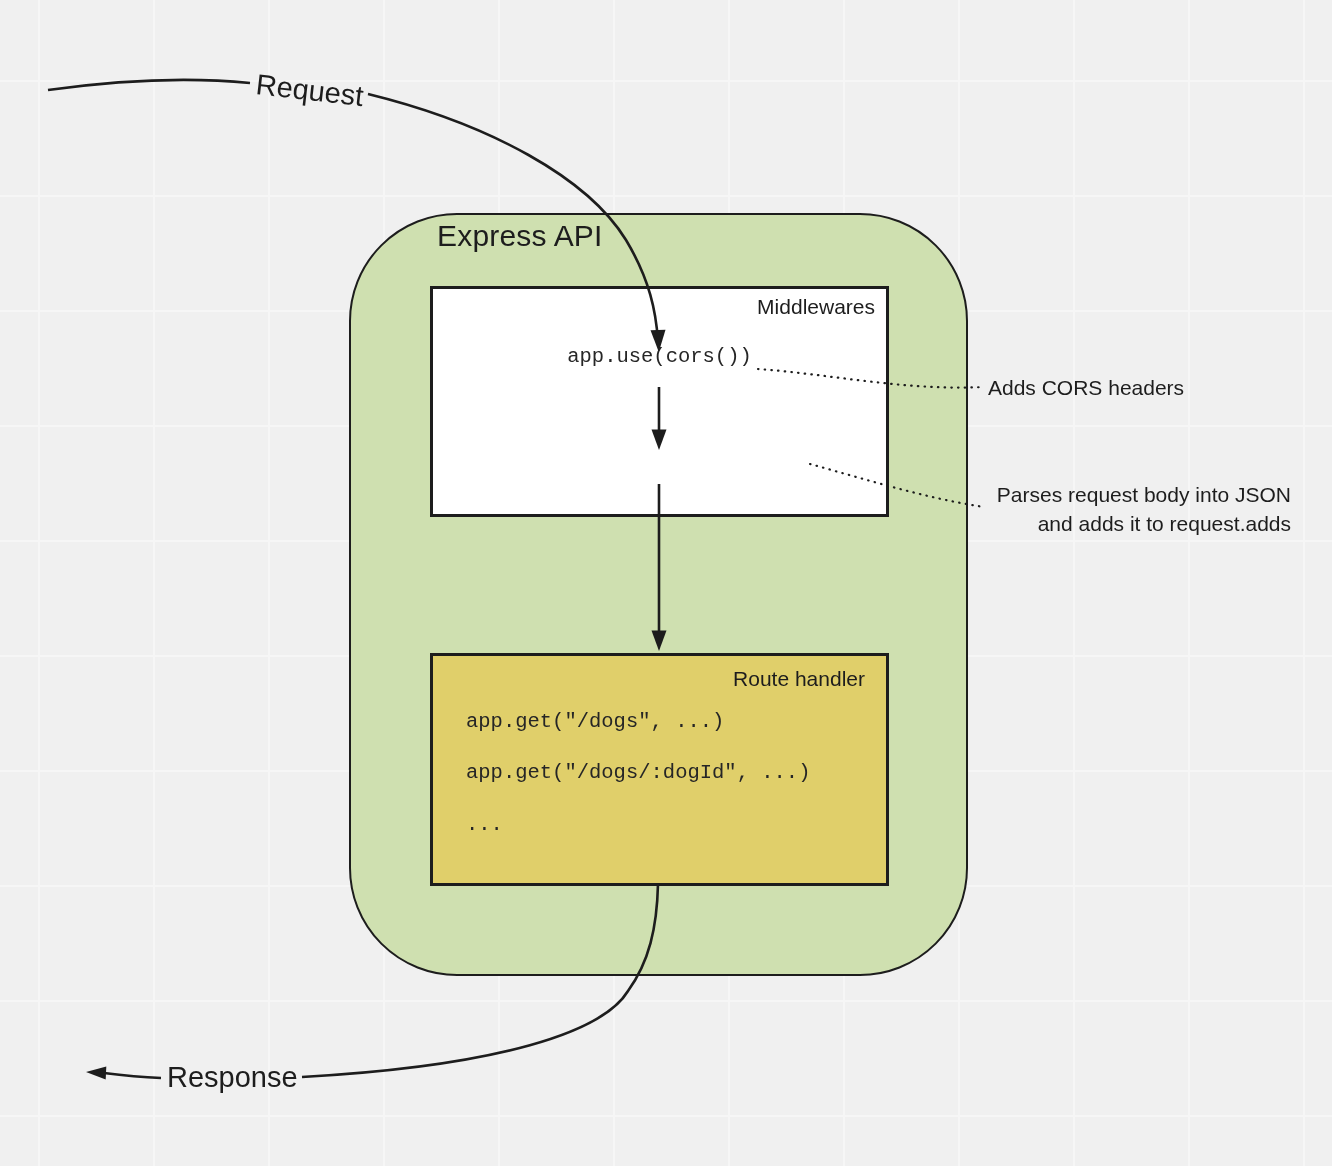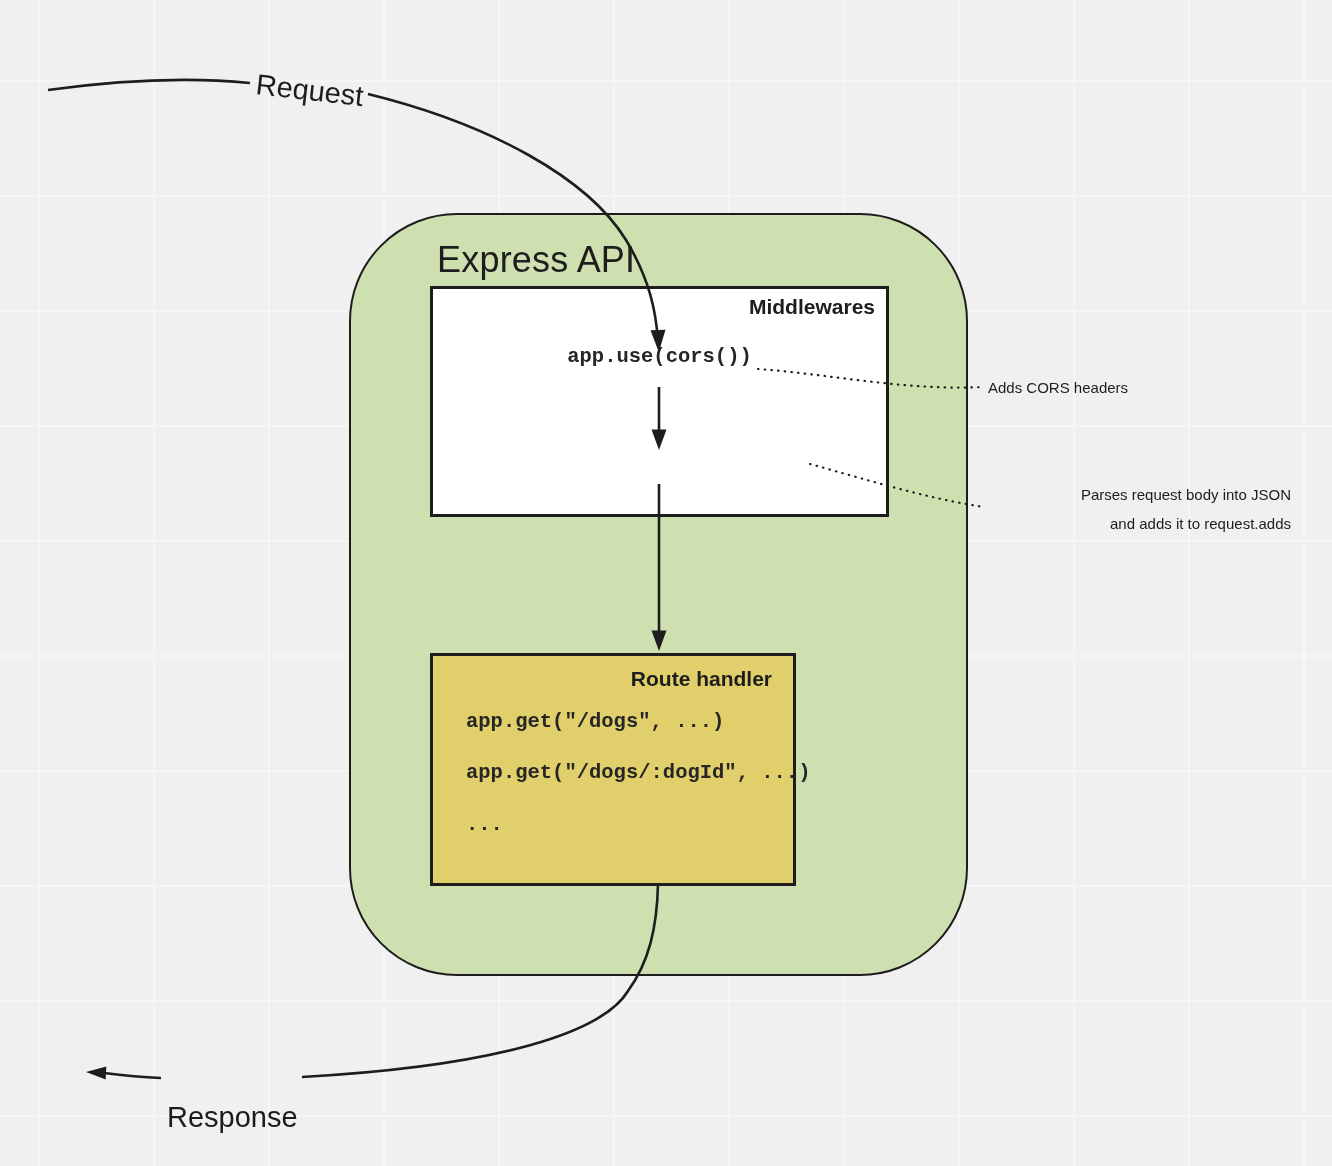--- a/index.html
+++ b/index.html
@@ -22,34 +22,33 @@
     position: absolute;
     left: 349px; top: 213px;
     width: 619px; height: 763px;
     background: var(--express-box, #cfe0b0);
     border: 2.5px solid var(--stroke, #1d1d1d);
     border-radius: 108px;
     box-sizing: border-box;
   }
   .express-title {
     position: absolute;
-    left: 86px; top: 24px;
-    font-size: 36px;
+    left: 86px; top: 4px;
+    font-size: 30px;
     letter-spacing: 0.2px;
     white-space: nowrap;
   }
 
   .box {
     position: absolute;
     border: 3px solid var(--stroke, #1d1d1d);
     box-sizing: border-box;
-    font-weight: bold;
   }
   .mw-box    { left: 430px; top: 286px; width: 459px; height: 231px; background: var(--middleware-box, #ffffff); }
-  .route-box { left: 430px; top: 653px; width: 366px; height: 233px; background: var(--route-box, #e0cf6a); }
+  .route-box { left: 430px; top: 653px; width: 459px; height: 233px; background: var(--route-box, #e0cf6a); }
 
   .box-title {
     position: absolute;
     font-size: 21px;
     white-space: nowrap;
   }
   .mw-title    { right: 11px; top: 6px; }
   .route-title { right: 21px; top: 11px; }
 
   .code {
@@ -72,25 +71,25 @@
   .flow-label {
     position: absolute;
     font-size: 29px;
     white-space: nowrap;
   }
   .request-label {
     left: 256px; top: 68px;
     transform: rotate(6.5deg);
     transform-origin: 0 50%;
   }
-  .response-label { left: 167px; top: 1101px; }
+  .response-label { left: 167px; top: 1061px; }
 
   .annotation {
     position: absolute;
-    font-size: 15px;
+    font-size: 21px;
     line-height: 29px;
     white-space: nowrap;
   }
   .ann-cors { left: 988px; top: 373px; }
   .ann-json { left: 985px; top: 480px; width: 306px; text-align: right; }
 
   .overlay {
     position: absolute;
     left: 0; top: 0;
     pointer-events: none;

